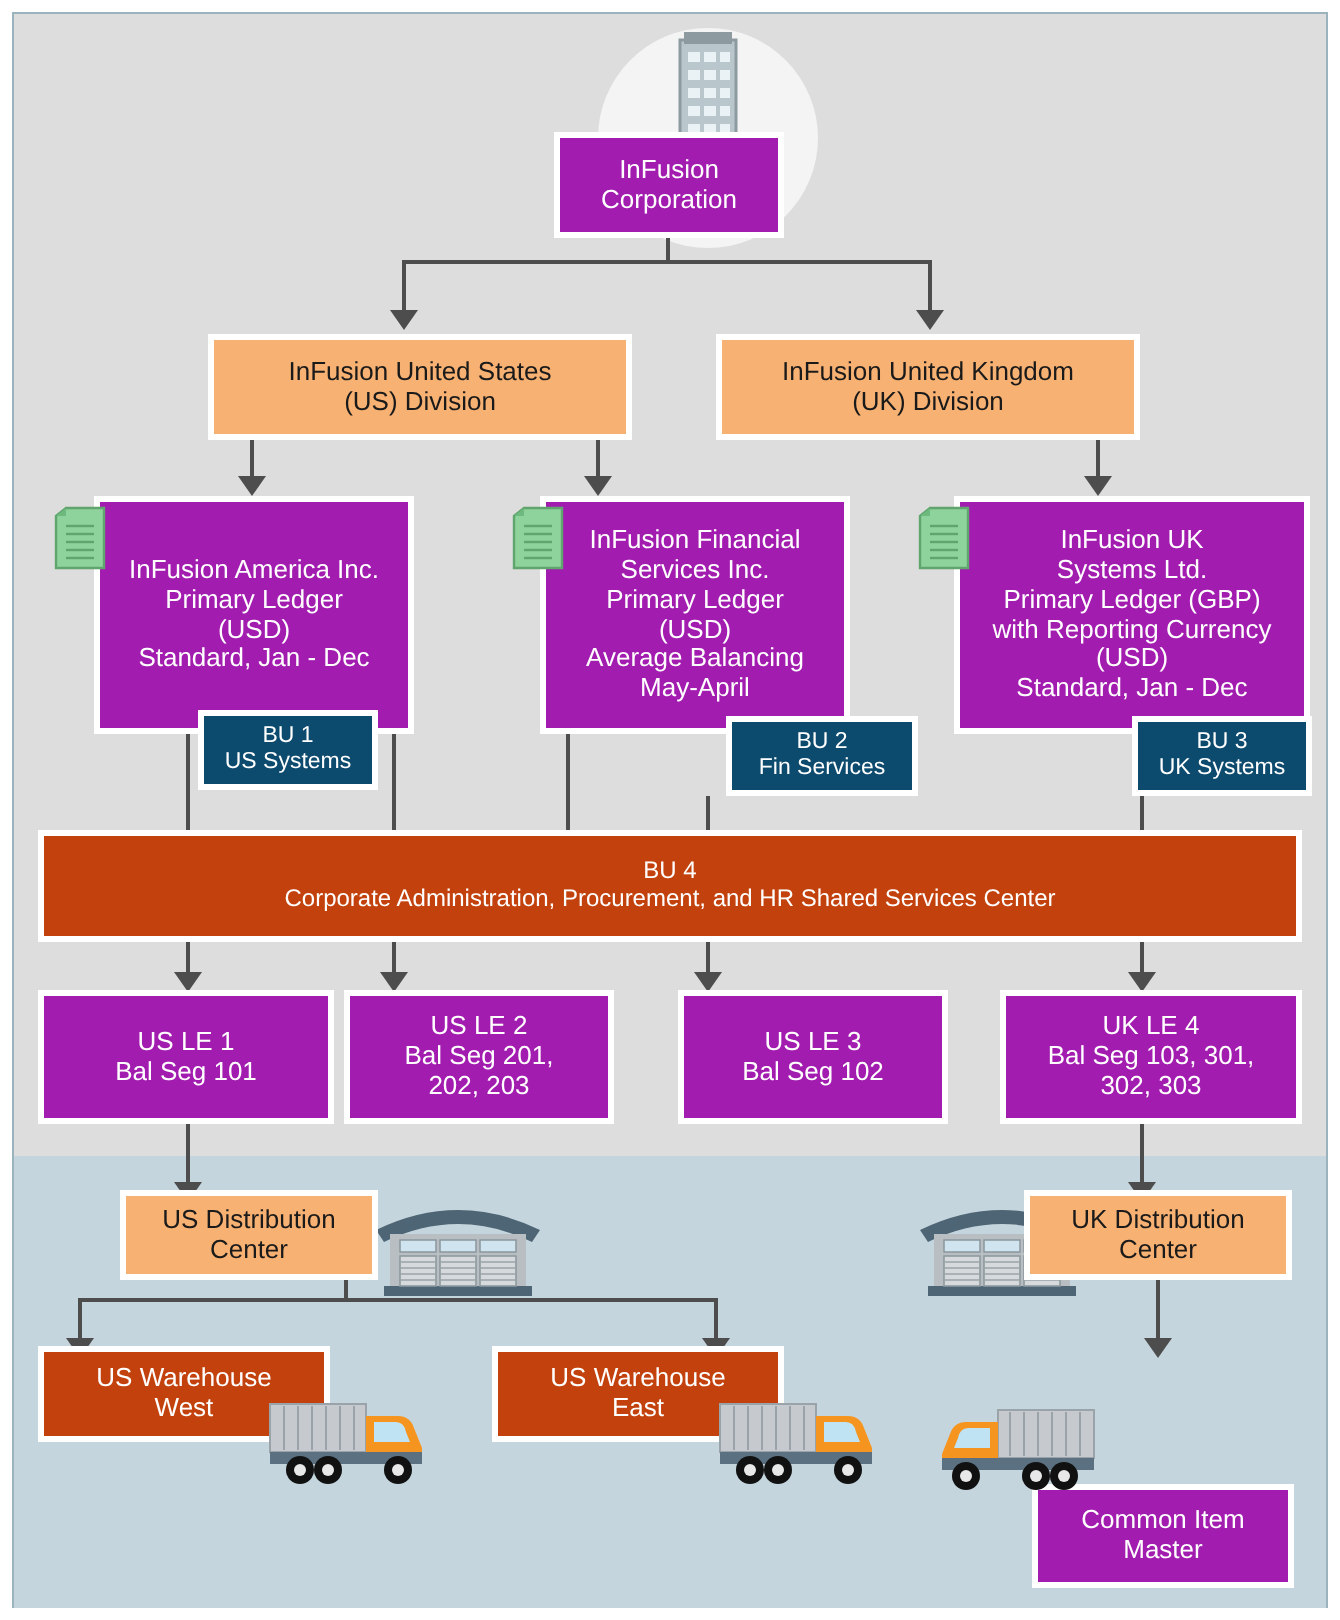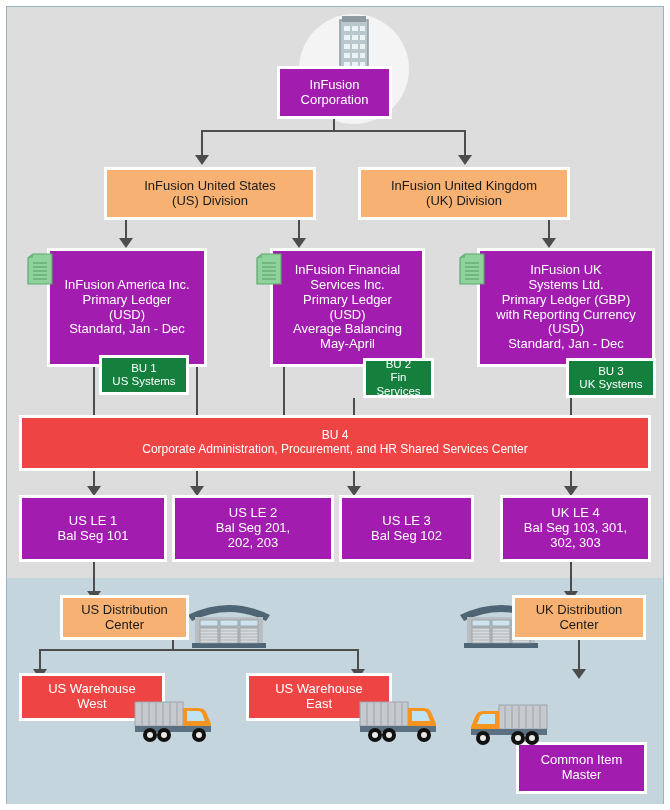--- a/index.html
+++ b/index.html
@@ -25,22 +25,22 @@
   .node{
     position:absolute;box-sizing:border-box;
     border:3px solid #ffffff;
     display:flex;align-items:center;justify-content:center;
     text-align:center;line-height:1.15;
     z-index:5;
   }
   .node .txt{display:block;padding:0 4px;}
   .teal{background:#a21caf;color:#ffffff;}
   .orange{background:#f7b173;color:#1a1a1a;}
-  .steel{background:#ef4444;color:#ffffff;}
-  .steel-bu{background:#15803d;color:#ffffff;}
+  .steel{background:#c2410c;color:#ffffff;}
+  .steel-bu{background:#0c4a6e;color:#ffffff;}
 
   
   .ln{position:absolute;background:#4d4d4d;z-index:2;}
   .vln{width:2px;}
   .hln{height:2px;}
   .arrow{
     position:absolute;width:0;height:0;
     border-left:7px solid transparent;
     border-right:7px solid transparent;
     border-top:10px solid #4d4d4d;
@@ -208,21 +208,21 @@
       </g>
     </svg>
   </div>
 
   <div class="node steel-bu f115" style="left:99px;top:355px;width:90px;height:40px;">
     <span class="txt">
       <span>BU 1</span><br>
       <span>US Systems</span>
     </span>
   </div>
-  <div class="node steel-bu f115" style="left:363px;top:358px;width:71px;height:40px;">
+  <div class="node steel-bu f115" style="left:363px;top:358px;width:96px;height:40px;">
     <span class="txt">
       <span>BU 2</span><br>
       <span>Fin Services</span>
     </span>
   </div>
   <div class="node steel-bu f115" style="left:566px;top:358px;width:90px;height:40px;">
     <span class="txt">
       <span>BU 3</span><br>
       <span>UK Systems</span>
     </span>
@@ -249,21 +249,21 @@
   <div class="arrow" style="left:347px;top:486px;"></div>
   <div class="ln vln" style="left:570px;top:471px;height:15px;"></div>
   <div class="arrow" style="left:564px;top:486px;"></div>
 
   <div class="node teal f13" style="left:19px;top:495px;width:148px;height:67px;">
     <span class="txt">
       <span>US LE 1</span><br>
       <span>Bal Seg 101</span>
     </span>
   </div>
-  <div class="node teal f13" style="left:172px;top:495px;width:162px;height:67px;">
+  <div class="node teal f13" style="left:172px;top:495px;width:135px;height:67px;">
     <span class="txt">
       <span>US LE 2</span><br>
       <span>Bal Seg 201,</span><br>
       <span>202, 203</span>
     </span>
   </div>
   <div class="node teal f13" style="left:339px;top:495px;width:135px;height:67px;">
     <span class="txt">
       <span>US LE 3</span><br>
       <span>Bal Seg 102</span>

